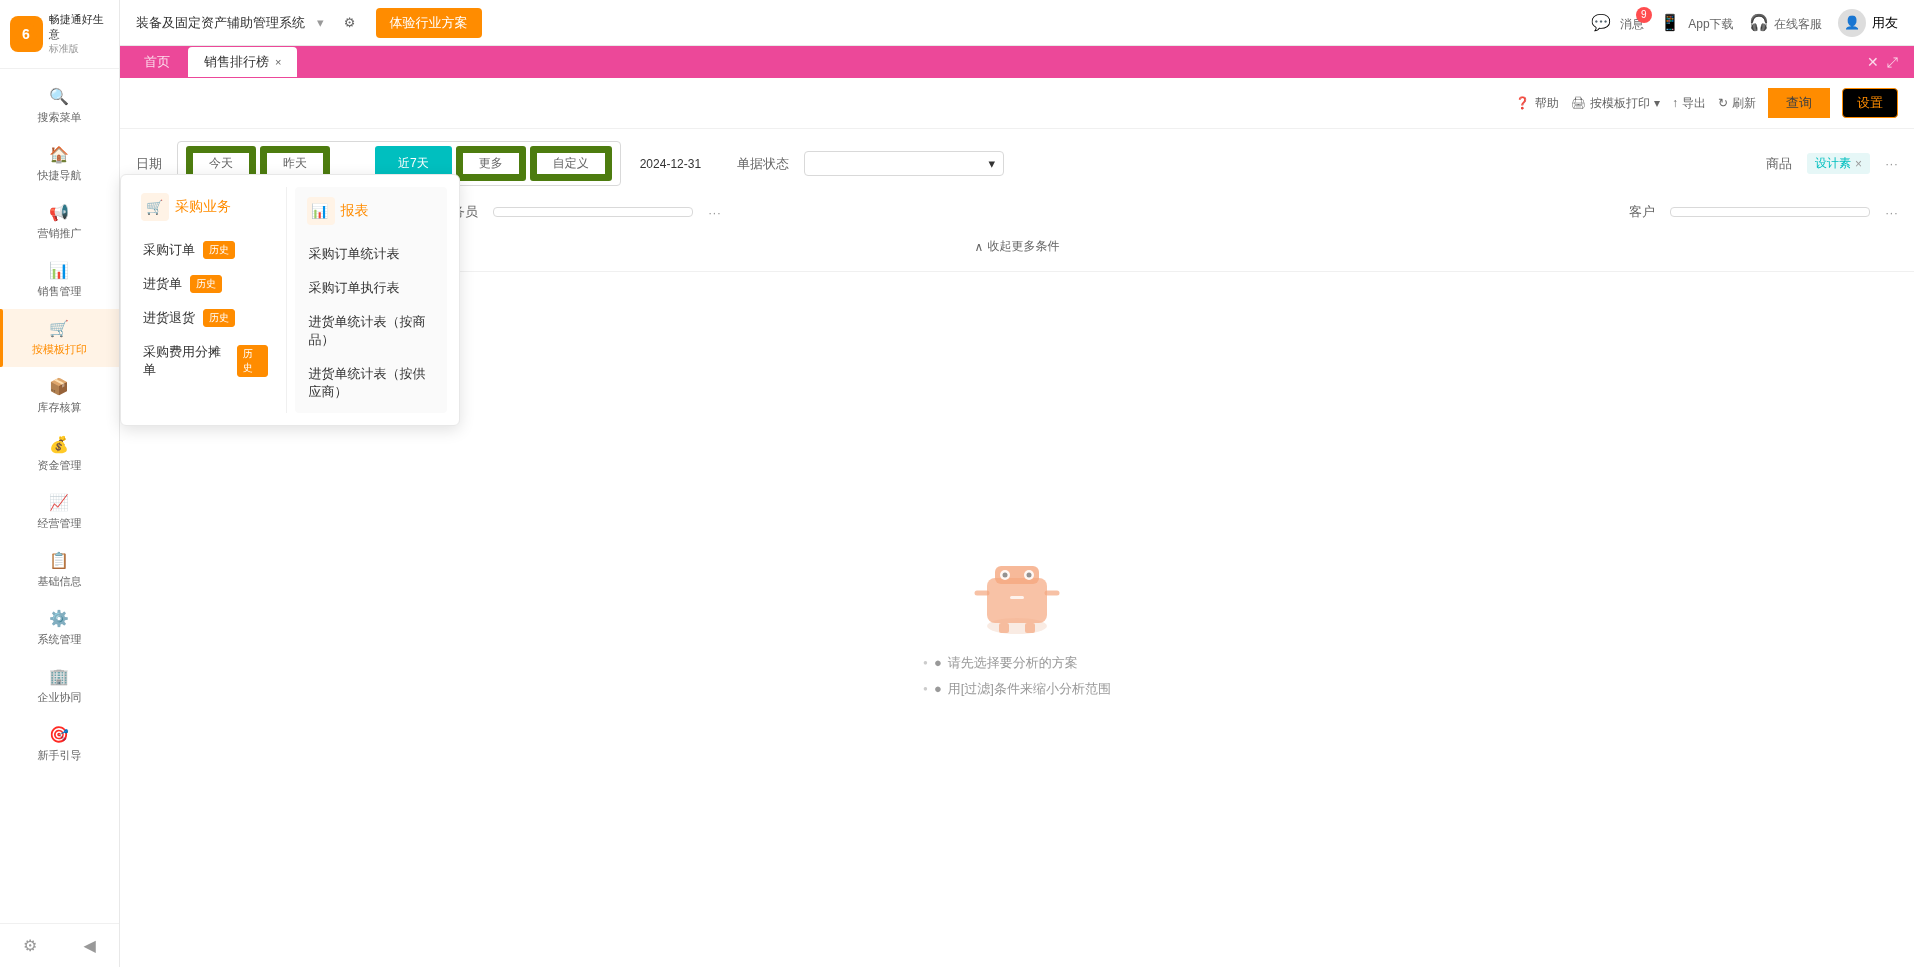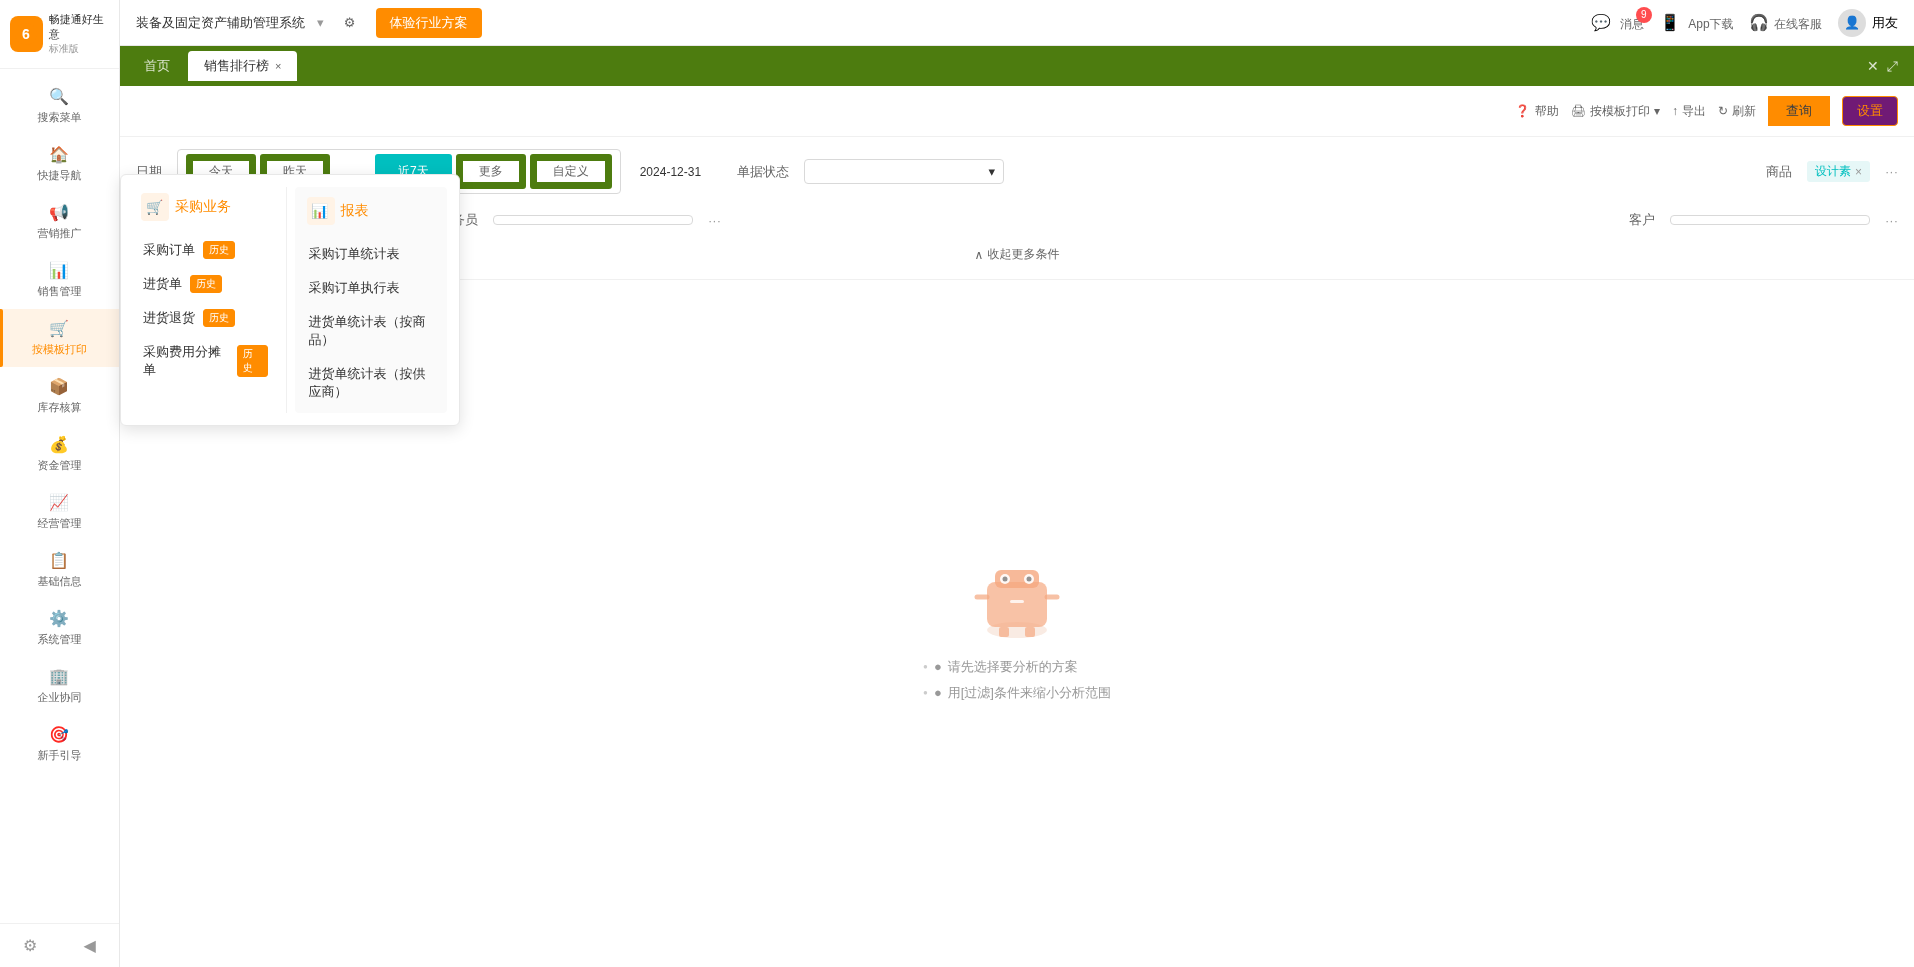--- a/index.html
+++ b/index.html
@@ -30,36 +30,36 @@
     .top-header-title { font-size: 13px; color: #333; }
     .top-header-spacer { flex: 1; }
     .top-header-actions { display: flex; align-items: center; gap: 16px; }
     .btn-industry { background: #ff8c00; color: white; border: none; padding: 6px 14px; border-radius: 4px; cursor: pointer; font-size: 13px; }
     .top-header-icon { color: #666; cursor: pointer; font-size: 16px; position: relative; }
     .badge { position: absolute; top: -6px; right: -8px; background: #ff4d4f; color: white; font-size: 10px; width: 16px; height: 16px; border-radius: 50%; display: flex; align-items: center; justify-content: center; }
     .top-header-user { display: flex; align-items: center; gap: 6px; cursor: pointer; }
     .user-avatar { width: 28px; height: 28px; border-radius: 50%; background: #ddd; display: flex; align-items: center; justify-content: center; color: #666; }
 
     
-    .tab-bar { height: 40px; background: #4d7c0f; display: flex; align-items: center; padding: 0 8px; gap: 2px; }
+    .tab-bar { height: 32px; background: #ec4899; display: flex; align-items: center; padding: 0 8px; gap: 2px; }
     .tab-item { padding: 6px 16px; border-radius: 4px 4px 0 0; cursor: pointer; font-size: 13px; color: rgba(255,255,255,0.8); display: flex; align-items: center; gap: 6px; }
     .tab-item.active { background: #fff; color: #333; }
     .tab-close { font-size: 11px; color: #666; cursor: pointer; }
     .tab-spacer { flex: 1; }
     .tab-window-controls { display: flex; gap: 8px; align-items: center; padding-right: 8px; }
     .tab-window-btn { color: rgba(255,255,255,0.8); cursor: pointer; font-size: 14px; }
 
     
     .page-content { flex: 1; background: #fff; display: flex; flex-direction: column; overflow: hidden; position: relative; }
 
     
     .page-toolbar { display: flex; align-items: center; justify-content: flex-end; padding: 10px 16px; gap: 12px; border-bottom: 1px solid #f0f0f0; }
     .toolbar-btn { display: flex; align-items: center; gap: 4px; color: #666; cursor: pointer; font-size: 12px; }
     .btn-query { background: #ff8c00; color: #404040; border: none; padding: 6px 18px; border-radius: 0; cursor: pointer; font-size: 13px; }
-    .btn-settings { background: #701a75; color: #ff8c00; border: 1px solid #ff8c00; padding: 5px 14px; border-radius: 4px; cursor: pointer; font-size: 13px; }
+    .btn-settings { background: #000000; color: #ff8c00; border: 1px solid #ff8c00; padding: 5px 14px; border-radius: 4px; cursor: pointer; font-size: 13px; }
 
     
     .filter-area { padding: 12px 16px; border-bottom: 1px solid #f0f0f0; }
     .filter-row { display: flex; align-items: center; gap: 16px; margin-bottom: 12px; flex-wrap: wrap; }
     .filter-item { display: flex; align-items: center; gap: 15px; }
     .filter-label { color: #666; font-size: 13px; white-space: nowrap; }
     .filter-control { display: flex; align-items: center; gap: 4px; border: 1px solid #d9d9d9; border-radius: 4px; padding: 4px 8px; background: #fff; cursor: pointer; min-width: 120px; color: #333; font-size: 13px; }
     .filter-control-wide { min-width: 200px; }
     .filter-tag { background: #e6f7f7; color: #00bfbf; padding: 2px 8px; border-radius: 3px; font-size: 12px; display: flex; align-items: center; gap: 4px; }
     .filter-tag-close { cursor: pointer; color: #999; }

